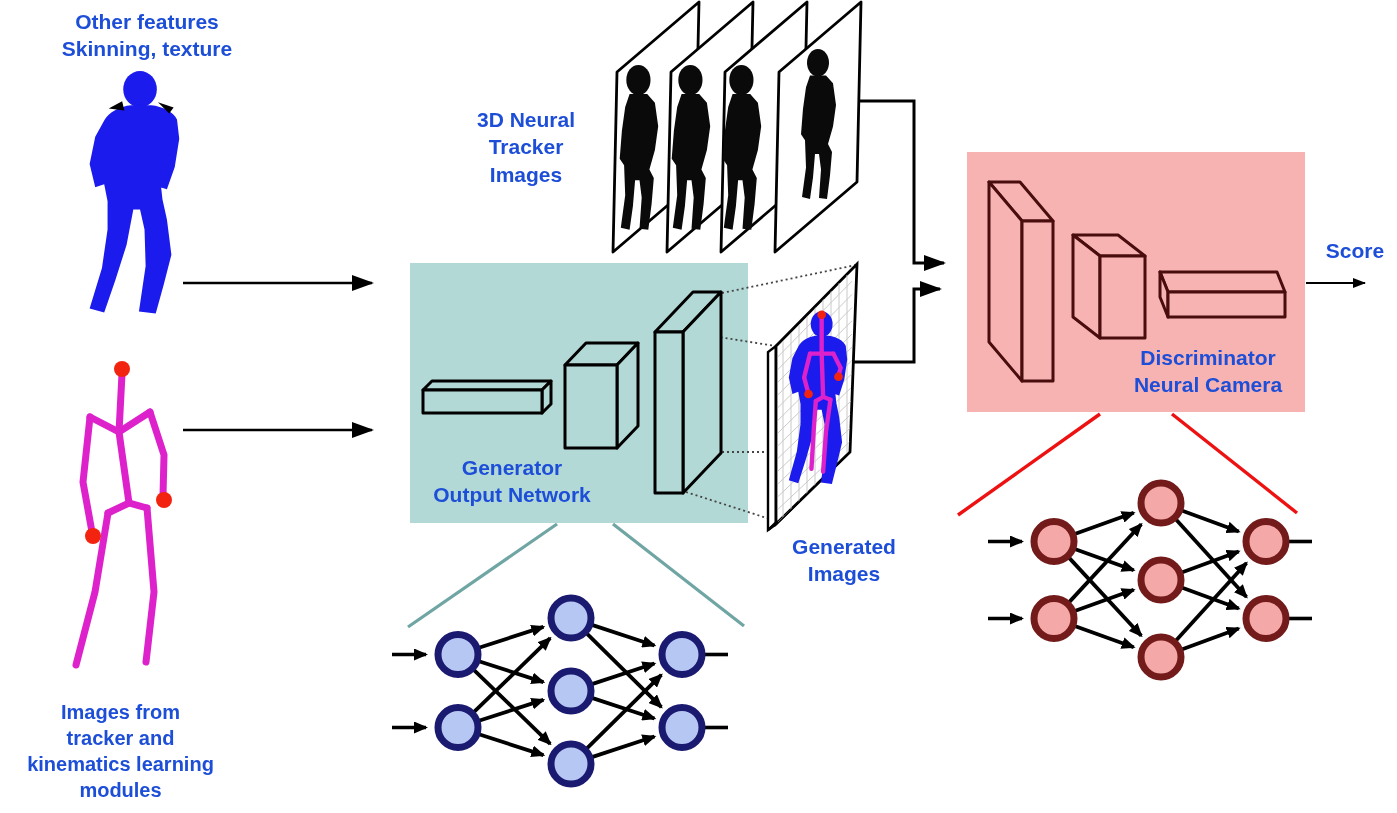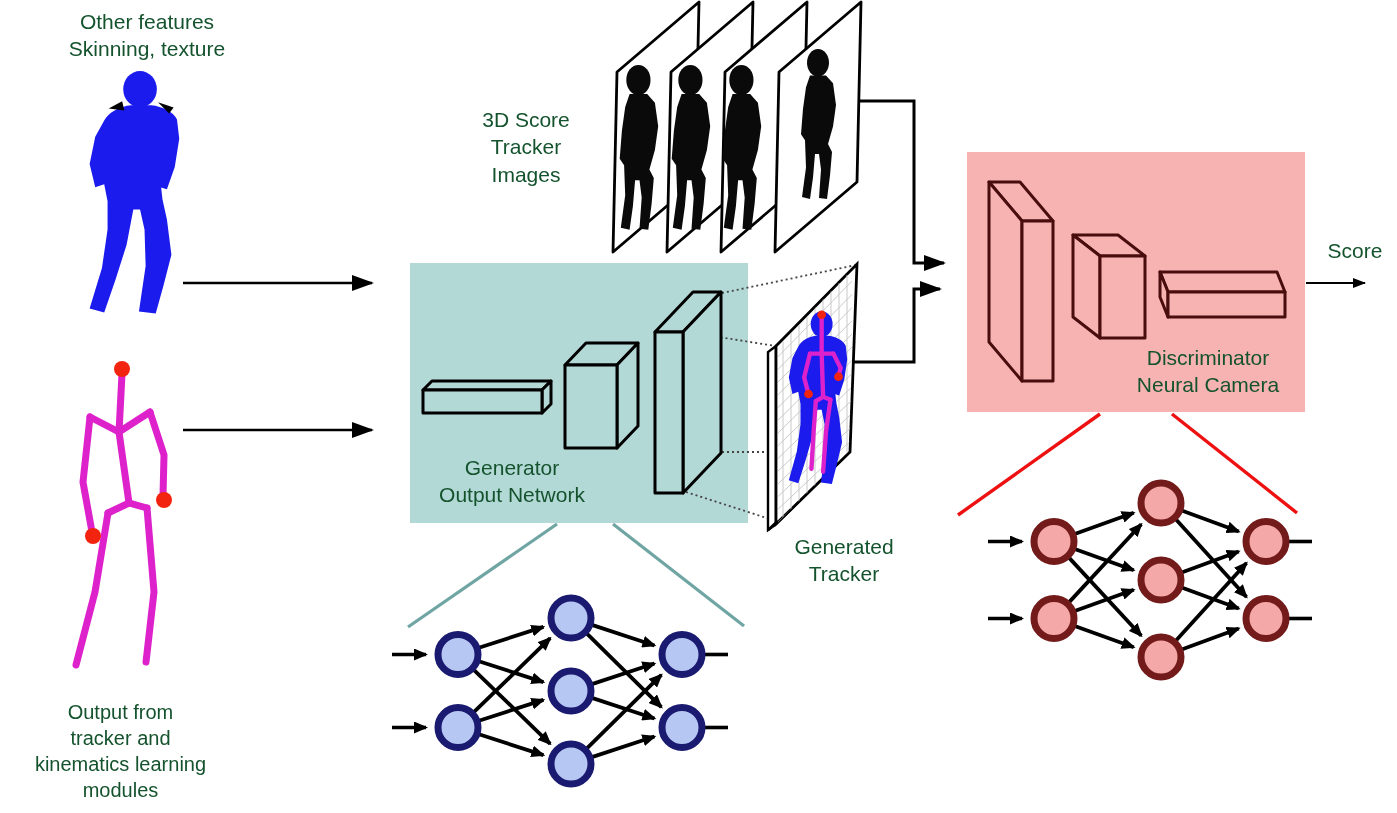--- a/index.html
+++ b/index.html
@@ -1,19 +1,19 @@
 <!DOCTYPE html>
 <html style="--c-generator_box: #b3d9d6; --c-discriminator_box: #f7b2b2; --c-figure_blue: #1b1bee; --c-skeleton_magenta: #dd22cc; --c-joint_red: #f3240f; --c-nn_blue_fill: #b7c7f3; --c-nn_blue_border: #1a1a70; --c-nn_pink_fill: #f5a8a8; --c-nn_pink_border: #731a1a; --c-fan_teal: #6fa5a3; --c-fan_red: #ee1111; --c-disc_outline: #4a0d0d; --c-line_black: #000000; --c-grid_gray: #c9c9c9;"><head>
 <meta charset="utf-8">
 <style>
   html,body{margin:0;padding:0;background:#fff;}
   #stage{position:relative;width:1397px;height:813px;background:#fff;overflow:hidden;
          font-family:"Liberation Sans",sans-serif;}
   #diagram{position:absolute;left:0;top:0;}
-  .lbl{position:absolute;font-weight:normal;color:#14532d;text-align:center;
+  .lbl{position:absolute;font-weight:bold;color:#1d4ed8;text-align:center;
        white-space:pre-line;line-height:1.3;}
 </style>
 </head>
 <body>
 <div id="stage">
 
 <svg id="diagram" width="1397" height="813" viewBox="0 0 1397 813">
   <defs>
     <marker id="ah-big" markerUnits="userSpaceOnUse" markerWidth="22" markerHeight="16" refX="20" refY="8" orient="auto">
           <path d="M0,0 L22,8 L0,16 Z" fill="#000"></path>
@@ -244,28 +244,28 @@
         <circle cx="1161" cy="503" r="20" fill="#f5a8a8" stroke="#731a1a" stroke-width="7"></circle>
         <circle cx="1161" cy="580" r="20" fill="#f5a8a8" stroke="#731a1a" stroke-width="7"></circle>
         <circle cx="1161" cy="657" r="20" fill="#f5a8a8" stroke="#731a1a" stroke-width="7"></circle>
         <circle cx="1266" cy="541.5" r="20" fill="#f5a8a8" stroke="#731a1a" stroke-width="7"></circle>
         <circle cx="1266" cy="618.5" r="20" fill="#f5a8a8" stroke="#731a1a" stroke-width="7"></circle>
       </g>
 </svg>
 
 <div class="lbl" style="left:37px;top:8px;width:220px;font-size:21px;">Other features
 Skinning, texture</div>
-<div class="lbl" style="left:426px;top:106px;width:200px;font-size:21px;">3D Score
+<div class="lbl" style="left:426px;top:106px;width:200px;font-size:21px;">3D Neural
 Tracker
 Images</div>
 <div class="lbl" style="left:412px;top:454px;width:200px;font-size:21px;">Generator
 Output Network</div>
 <div class="lbl" style="left:764px;top:533px;width:160px;font-size:21px;">Generated
-Tracker</div>
+Images</div>
 <div class="lbl" style="left:1088px;top:344px;width:240px;font-size:21px;">Discriminator
 Neural Camera</div>
 <div class="lbl" style="left:1305px;top:237px;width:100px;font-size:21px;">Score</div>
-<div class="lbl" style="left:3px;top:699px;width:235px;font-size:20px;">Output from
+<div class="lbl" style="left:3px;top:699px;width:235px;font-size:20px;">Images from
 tracker and
 kinematics learning
 modules</div>
 
 </div>
 
 </body></html>

